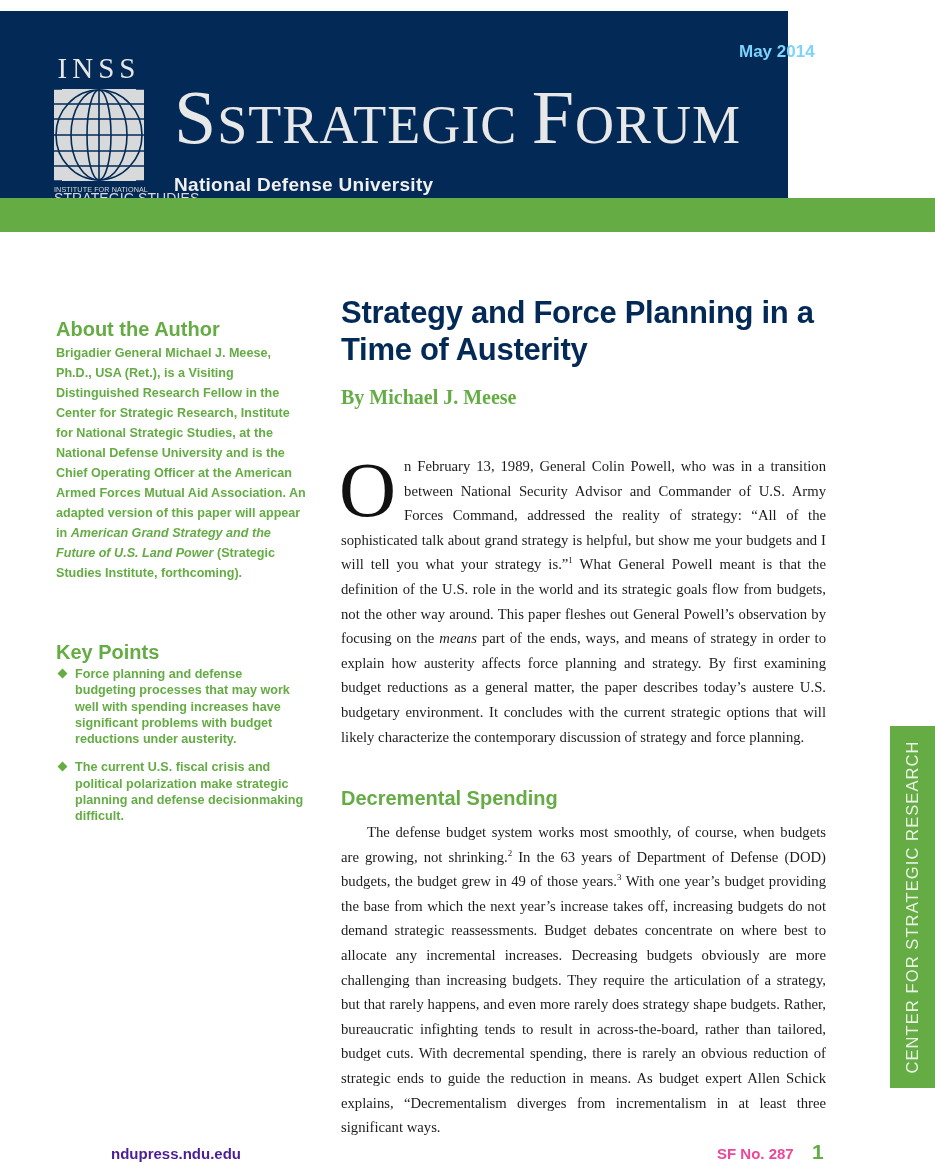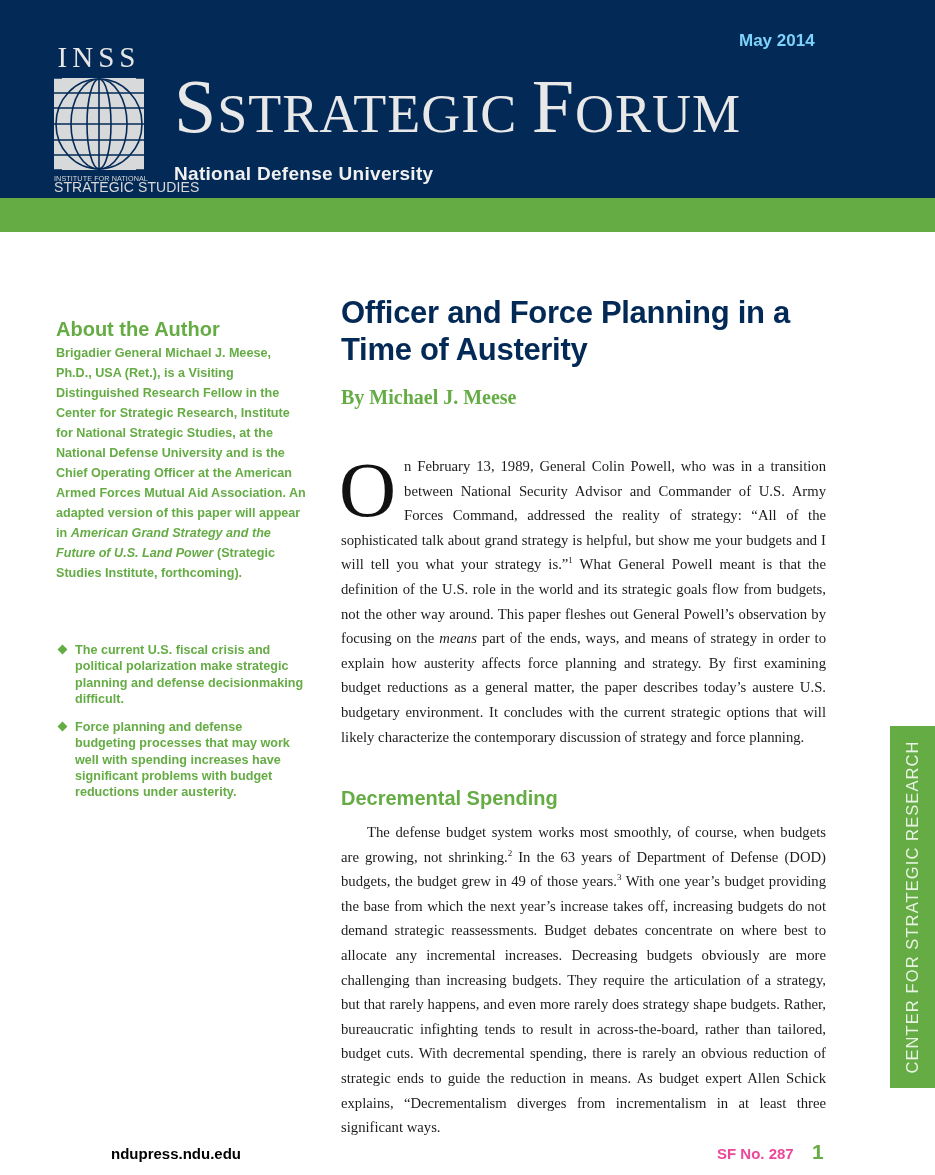--- a/index.html
+++ b/index.html
@@ -1,20 +1,20 @@
 <!DOCTYPE html>
 <html><head>
 <meta charset="utf-8">
 <style>
   * { box-sizing: border-box; margin: 0; padding: 0; }
   html, body { width: 935px; height: 1175px; background: #ffffff; overflow: hidden; }
   body { position: relative; font-family: "Liberation Sans", sans-serif; }
 
   
-  .header { position: absolute; left: 0; top: 0; width: 935px; height: 198px; background: #032a56; }
+  .header { position: absolute; left: 0; top: 11px; width: 788px; height: 198px; background: #032a56; }
   .green-band { position: absolute; left: 0; top: 198px; width: 935px; height: 34px; background: #65ac45; }
 
   .logo { position: absolute; left: 54px; top: 42px; width: 90px; }
   .logo-inss { color: #e6e6e6; font-family: "Liberation Serif", serif; font-size: 29px; letter-spacing: 5px; line-height: 30px; text-align: center; width: 90px; }
   .logo-globe { width: 90px; height: 92px; margin-top: 6px; display: block; }
   .logo-caption { color: #d9d9d9; font-size: 7.2px; line-height: 9px; margin-top: 4px; text-align: left; letter-spacing: 0.1px; white-space: nowrap; }
   .logo-caption .l2 { font-size: 14px; }
 
   .masthead { position: absolute; left: 174px; top: 76px; color: #e8e8e8; font-family: "Liberation Serif", serif; font-size: 54px; line-height: 60px; letter-spacing: 1px; white-space: nowrap; }
   .masthead .big { font-size: 76px; }
@@ -41,21 +41,21 @@
   .body sup { font-size: 9px; line-height: 0; vertical-align: super; }
   .body i { font-style: italic; }
   .section-h { position: absolute; left: 341px; top: 787px; color: #65ac45; font-size: 20px; font-weight: bold; }
   .p2 { top: 820px; text-indent: 26px; }
 
   
   .side-tab { position: absolute; left: 890px; top: 726px; width: 45px; height: 362px; background: #65ac45; }
   .side-tab-text { position: absolute; left: 22px; top: 181px; transform: translate(-50%, -50%) rotate(-90deg); color: #e9f3e2; font-size: 16.5px; letter-spacing: 1.1px; white-space: nowrap; }
 
   
-  .footer-url { position: absolute; left: 111px; top: 1145px; color: #000000; font-size: 15px; font-weight: bold; }
+  .footer-url { position: absolute; left: 111px; top: 1145px; color: #4c1d95; font-size: 15px; font-weight: bold; }
   .footer-sf { position: absolute; left: 717px; top: 1145px; color: #ec4899; font-size: 15px; font-weight: bold; }
   .footer-page { position: absolute; left: 812px; top: 1140px; color: #65ac45; font-size: 21px; font-weight: bold; }
 </style>
 </head>
 <body>
 
 <div class="header">
   <div class="logo">
     <div class="logo-inss">INSS</div>
     <svg class="logo-globe" viewBox="0 0 90 92">
@@ -86,27 +86,28 @@
   <div class="date">May 2014</div>
 </div>
 <div class="green-band"></div>
 
 <div class="sidebar">
   <div class="side-h">About the Author</div>
   <p class="side-p"><span>Brigadier General Michael J. Meese, Ph.D., USA (Ret.), is a Visiting Distinguished Research Fellow in the Center for Strategic Research, Institute for National Strategic Studies, at the National Defense University and is the Chief Operating Officer at the American Armed Forces Mutual Aid Association. An adapted version of this paper will appear in </span><i>American Grand Strategy and the Future of U.S. Land Power</i><span> (Strategic Studies Institute, forthcoming).</span></p>
 </div>
 
 <div class="kp">
+  <div class="side-h">Key Points</div>
   <ul class="kp-list">
+    <li class="kp-item"><span class="bullet"></span><span>Force planning and defense budgeting processes that may work well with spending increases have significant problems with budget reductions under austerity.</span></li>
     <li class="kp-item"><span class="bullet"></span><span>The current U.S. fiscal crisis and political polarization make strategic planning and defense decisionmaking difficult.</span></li>
-    <li class="kp-item"><span class="bullet"></span><span>Force planning and defense budgeting processes that may work well with spending increases have significant problems with budget reductions under austerity.</span></li>
   </ul>
 </div>
 
-<h1 class="title">Officer and Force Planning in a Time of Austerity</h1>
+<h1 class="title">Strategy and Force Planning in a Time of Austerity</h1>
 <div class="byline">By Michael J. Meese</div>
 
 <p class="body p1"><span class="dropcap">O</span><span>n February 13, 1989, General Colin Powell, who was in a transition between National Security Advisor and Commander of U.S. Army Forces Command, addressed the reality of strategy: “All of the sophisticated talk about grand strategy is helpful, but show me your budgets and I will tell you what your strategy is.”</span><sup>1</sup><span> What General Powell meant is that the definition of the U.S. role in the world and its strategic goals flow from budgets, not the other way around. This paper fleshes out General Powell’s observation by focusing on the </span><i>means</i><span> part of the ends, ways, and means of strategy in order to explain how austerity affects force planning and strategy. By first examining budget reductions as a general matter, the paper describes today’s austere U.S. budgetary environment. It concludes with the current strategic options that will likely characterize the contemporary discussion of strategy and force planning.</span></p>
 
 <h2 class="section-h">Decremental Spending</h2>
 
 <p class="body p2"><span>The defense budget system works most smoothly, of course, when budgets are growing, not shrinking.</span><sup>2</sup><span> In the 63 years of Department of Defense (DOD) budgets, the budget grew in 49 of those years.</span><sup>3</sup><span> With one year’s budget providing the base from which the next year’s increase takes off, increasing budgets do not demand strategic reassessments. Budget debates concentrate on where best to allocate any incremental increases. Decreasing budgets obviously are more challenging than increasing budgets. They require the articulation of a strategy, but that rarely happens, and even more rarely does strategy shape budgets. Rather, bureaucratic infighting tends to result in across-the-board, rather than tailored, budget cuts. With decremental spending, there is rarely an obvious reduction of strategic ends to guide the reduction in means. As budget expert Allen Schick explains, “Decrementalism diverges from incrementalism in at least three significant ways.</span></p>
 
 <div class="side-tab">
   <div class="side-tab-text">CENTER FOR STRATEGIC RESEARCH</div>

